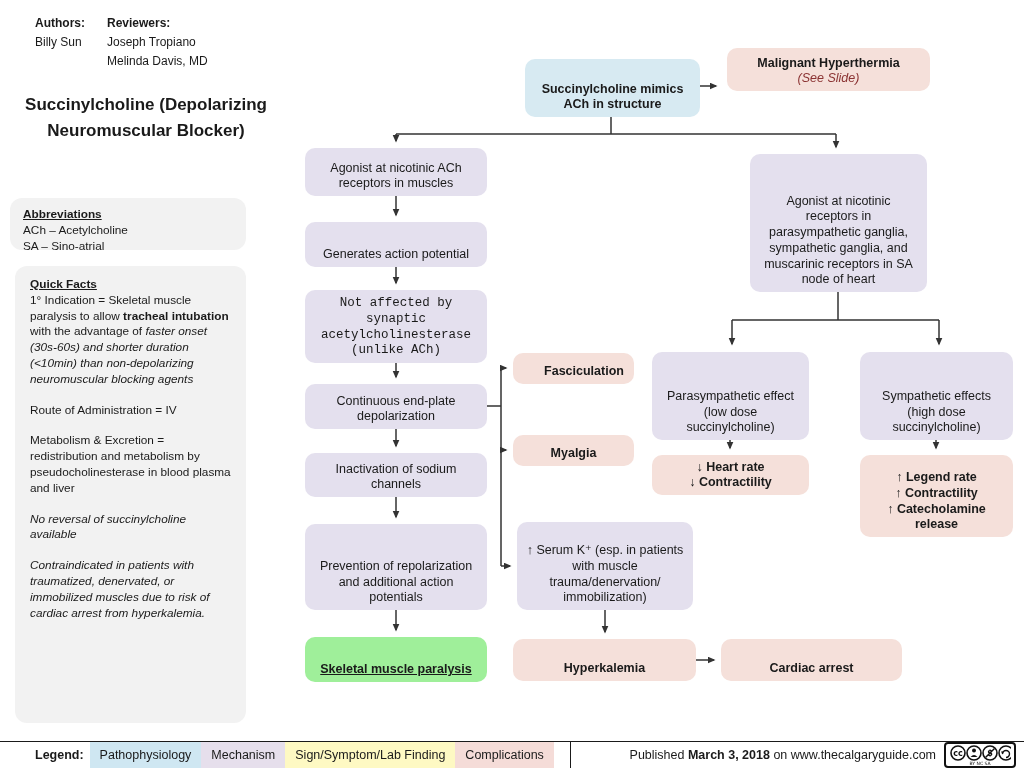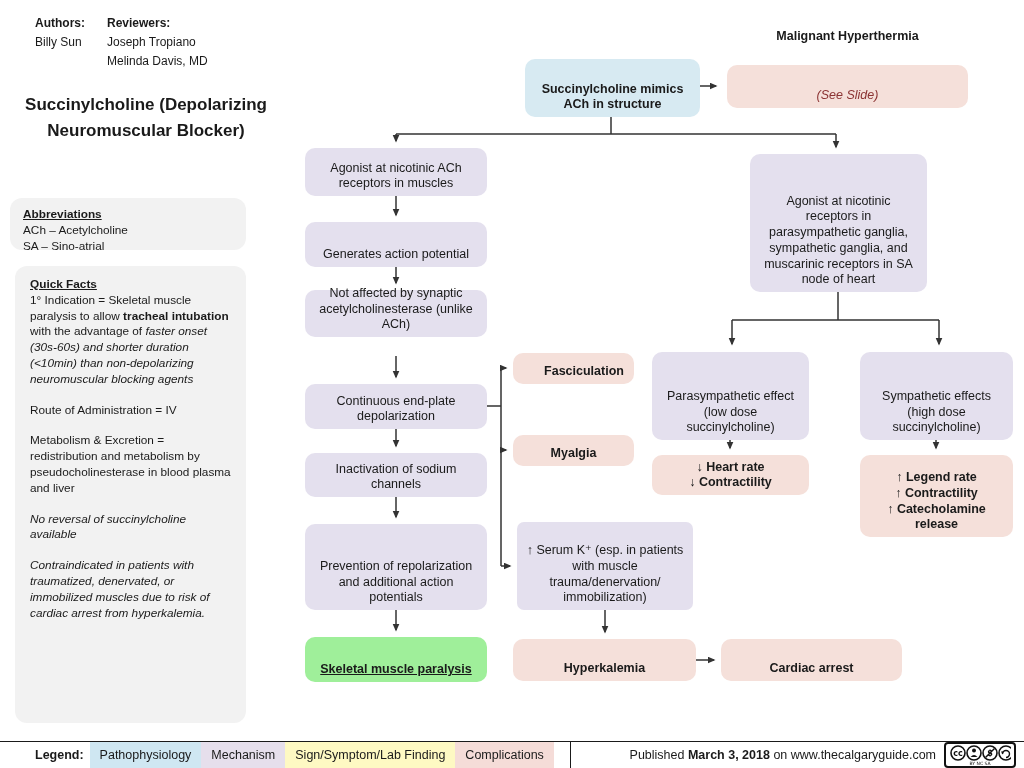--- a/index.html
+++ b/index.html
@@ -99,34 +99,34 @@
       <path d="M939,320 V344" marker-end="url(#arw)"></path>
       <path d="M730,440 V448" marker-end="url(#arw)"></path>
       <path d="M936,440 V448" marker-end="url(#arw)"></path>
     </g>
   </svg>
 
   <div class="node bold" style="left: 525px; top: 59px; width: 175px; height: 58px; background-color: rgb(215, 234, 242);">
     <div>Succinylcholine mimics ACh in structure</div>
   </div>
 
-  <div class="node" style="left: 727px; top: 65px; width: 241px; height: 43px; background-color: rgb(245, 224, 218); gap: 44px;">
+  <div class="node" style="left: 727px; top: 48px; width: 203px; height: 43px; background-color: rgb(245, 224, 218);">
     <div class="bold">Malignant Hyperthermia</div>
     <div class="see-slide">(See Slide)</div>
   </div>
 
   <div class="node" style="left: 305px; top: 148px; width: 182px; height: 48px; background-color: rgb(228, 224, 238);">
     <div>Agonist at nicotinic ACh receptors in muscles</div>
   </div>
 
   <div class="node" style="left: 305px; top: 222px; width: 182px; height: 45px; background-color: rgb(228, 224, 238);">
     <div>Generates action potential</div>
   </div>
 
-  <div class="node" style="left: 305px; top: 290px; width: 182px; height: 47px; background-color: rgb(228, 224, 238);">
+  <div class="node" style="left: 305px; top: 290px; width: 182px; height: 73px; background-color: rgb(228, 224, 238); font-family: Liberation Mono, monospace;">
     <div>Not affected by synaptic acetylcholinesterase (unlike ACh)</div>
   </div>
 
   <div class="node" style="left: 305px; top: 384px; width: 182px; height: 45px; background-color: rgb(228, 224, 238);">
     <div>Continuous end-plate depolarization</div>
   </div>
 
   <div class="node" style="left: 305px; top: 453px; width: 182px; height: 44px; background-color: rgb(228, 224, 238);">
     <div>Inactivation of sodium channels</div>
   </div>
@@ -140,21 +140,21 @@
   </div>
 
   <div class="node bold" style="left: 513px; top: 353px; width: 121px; height: 31px; background-color: rgb(245, 224, 218); padding-left: 30px;">
     <div>Fasciculation</div>
   </div>
 
   <div class="node bold" style="left: 513px; top: 435px; width: 121px; height: 31px; background-color: rgb(245, 224, 218);">
     <div>Myalgia</div>
   </div>
 
-  <div class="node" style="left: 517px; top: 522px; width: 176px; height: 88px; background-color: rgb(228, 224, 238); border-radius: 7px;">
+  <div class="node" style="left: 517px; top: 522px; width: 176px; height: 88px; background-color: rgb(228, 224, 238);">
     <div>↑ Serum K⁺ (esp. in patients with muscle trauma/denervation/ immobilization)</div>
   </div>
 
   <div class="node bold" style="left: 513px; top: 639px; width: 183px; height: 42px; background-color: rgb(245, 224, 218);">
     <div>Hyperkalemia</div>
   </div>
 
   <div class="node bold" style="left: 721px; top: 639px; width: 181px; height: 42px; background-color: rgb(245, 224, 218);">
     <div>Cardiac arrest</div>
   </div>

